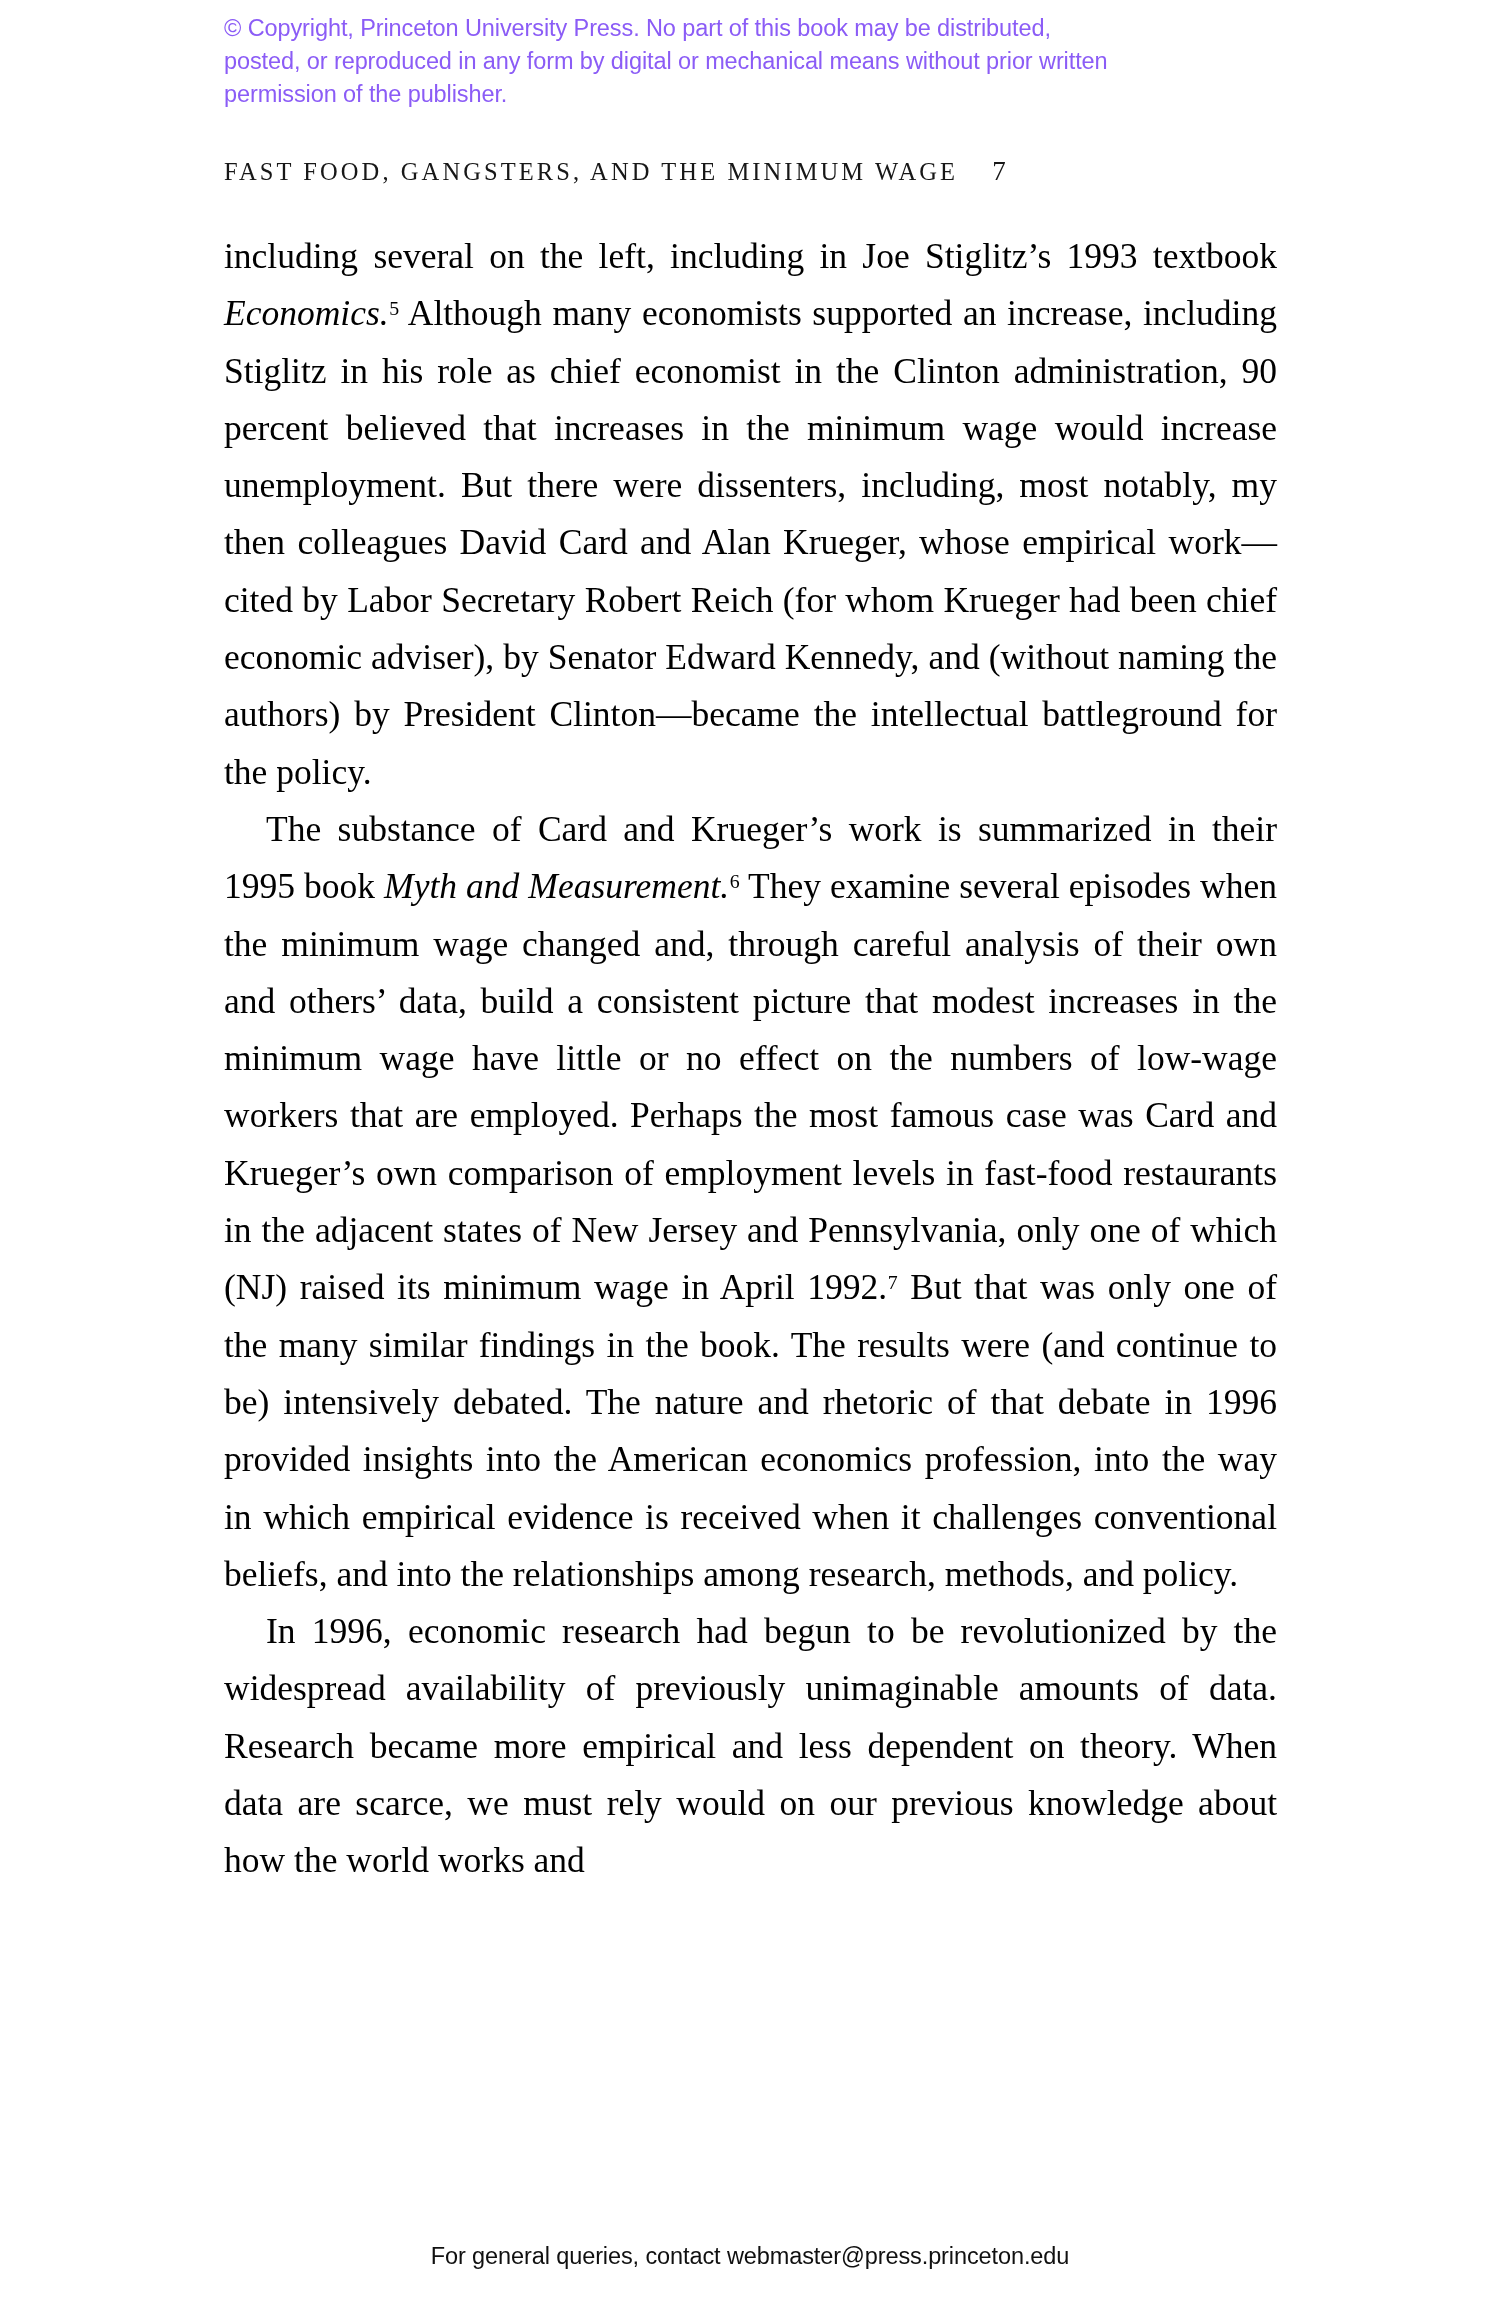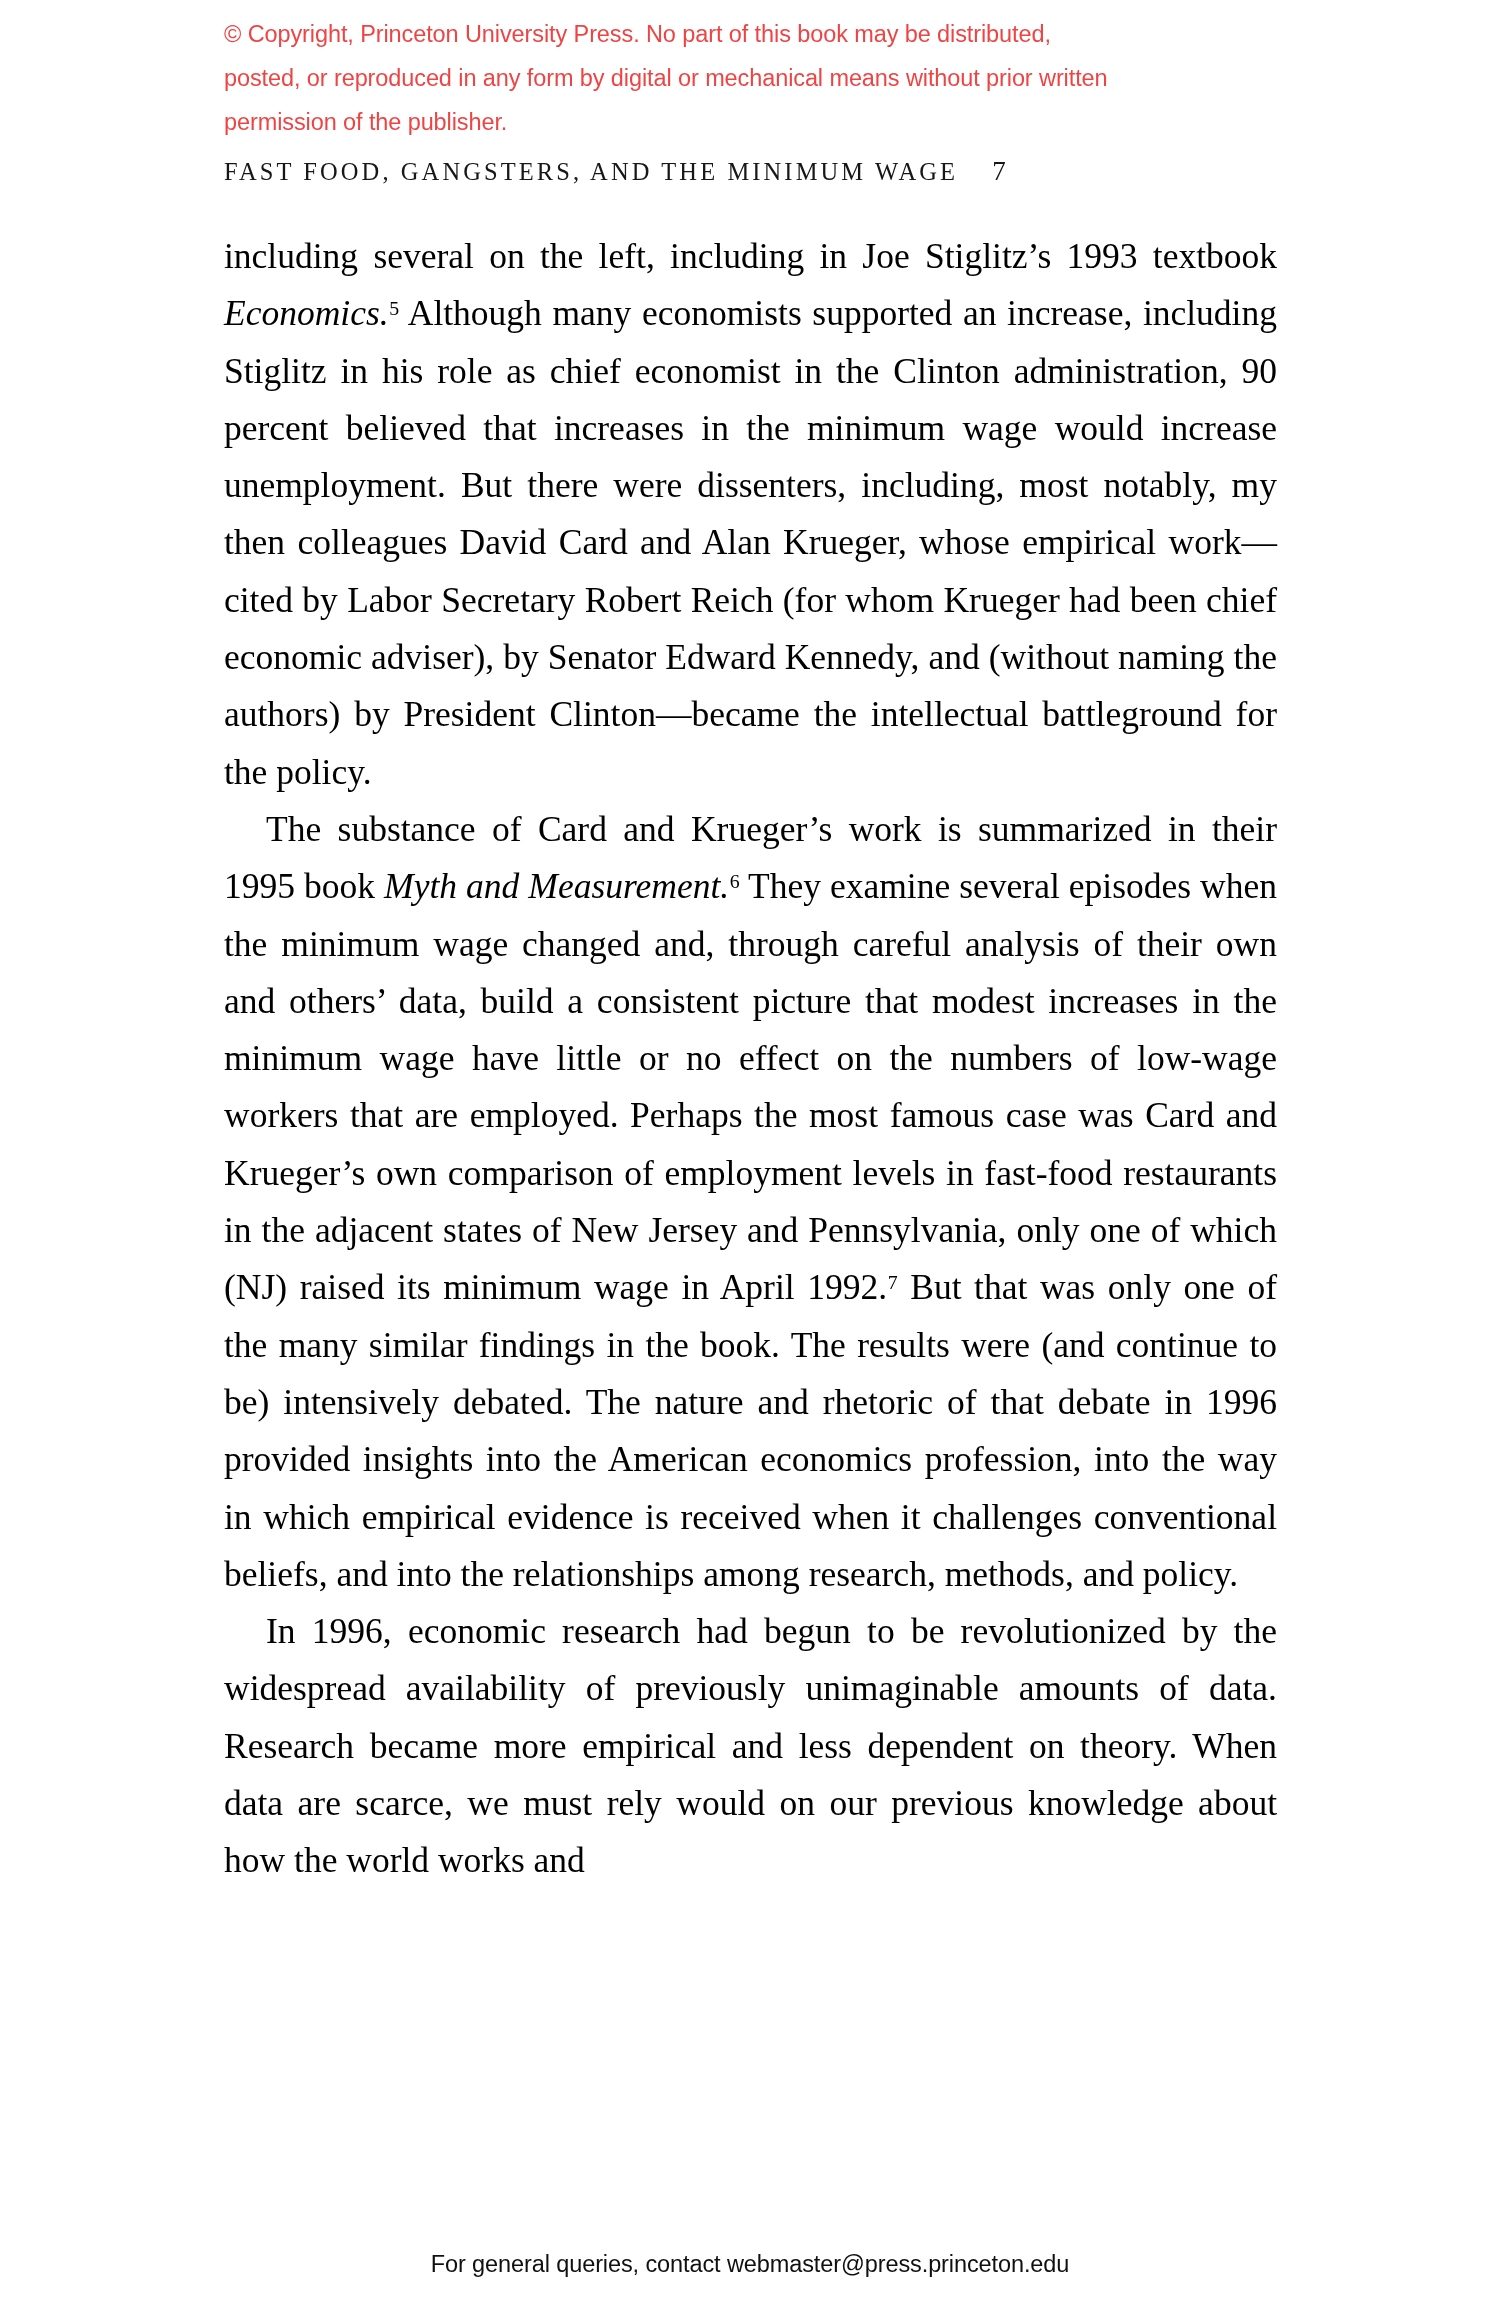--- a/index.html
+++ b/index.html
@@ -19,22 +19,22 @@
   }
 
   
   .copyright-notice {
     position: absolute;
     left: 224px;
     top: 12px;
     width: 900px;
     font-family: "Liberation Sans", sans-serif;
     font-size: 23.5px;
-    line-height: 44px;
-    color: #ef4444;
+    line-height: 33px;
+    color: #8b5cf6;
     letter-spacing: -0.1px;
   }
 
   
   .running-head {
     position: absolute;
     left: 224px;
     top: 156px;
     width: 1052px;
     height: 40px;
@@ -98,21 +98,20 @@
   .footer-note {
     position: absolute;
     left: 0;
     top: 2243px;
     width: 1500px;
     text-align: center;
     font-family: "Liberation Sans", sans-serif;
     font-size: 23.5px;
     color: #101010;
     letter-spacing: -0.1px;
-    margin-top: 8px;
   }
 </style>
 </head>
 <body>
 
 <div class="page">
 
   <div class="copyright-notice">© Copyright, Princeton University Press. No part of this book may be distributed, posted, or reproduced in any form by digital or mechanical means without prior written permission of the publisher.</div>
 
   <div class="running-head">

